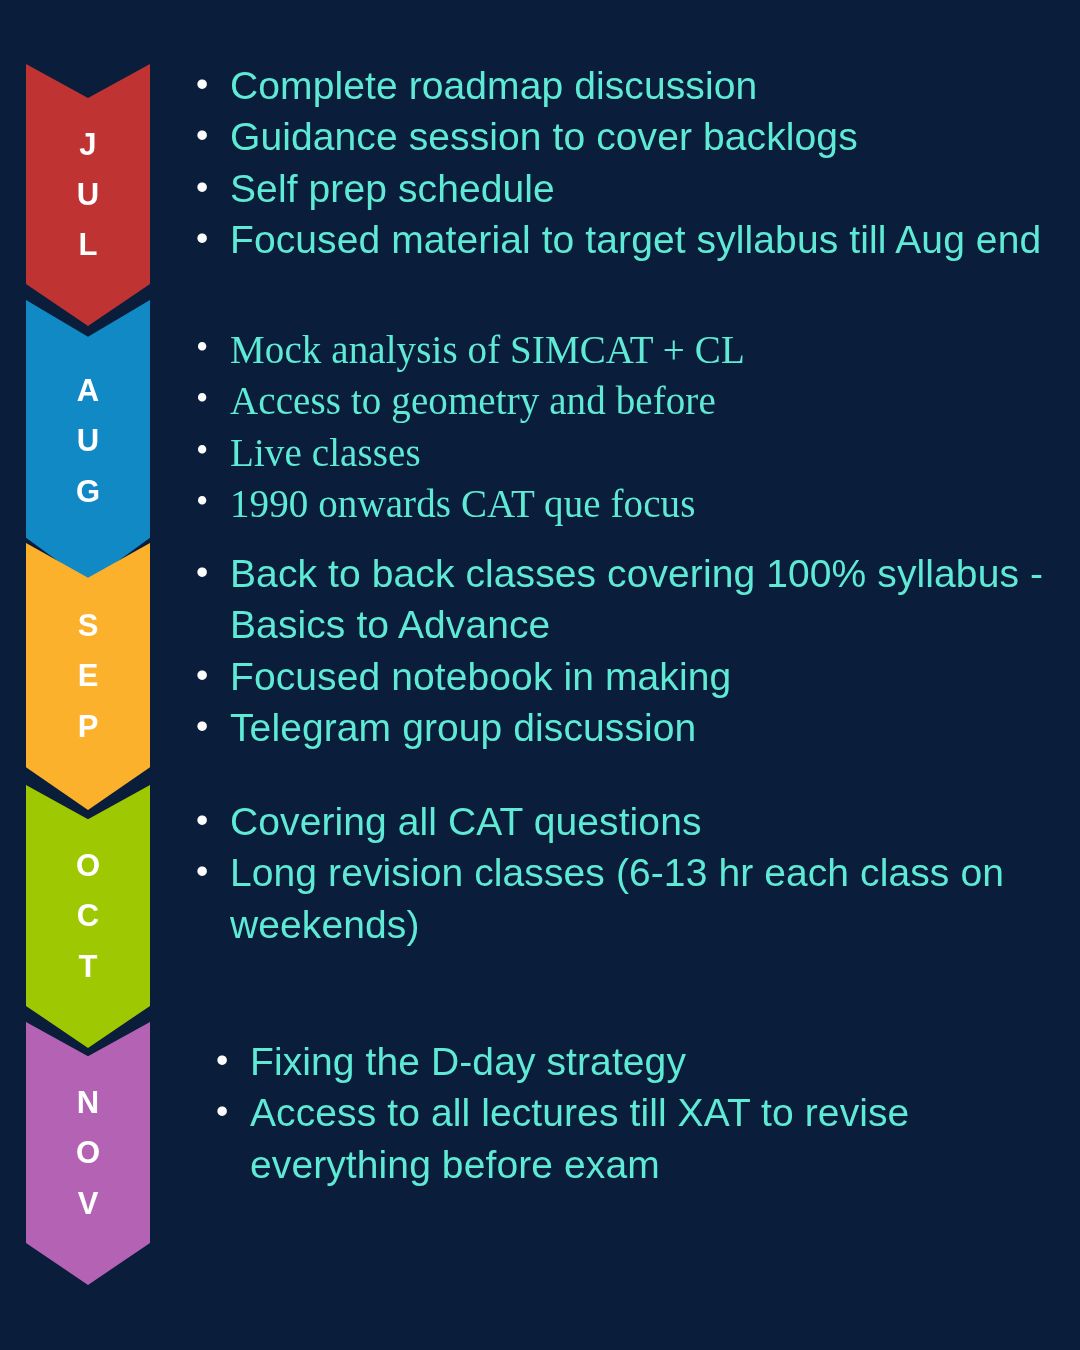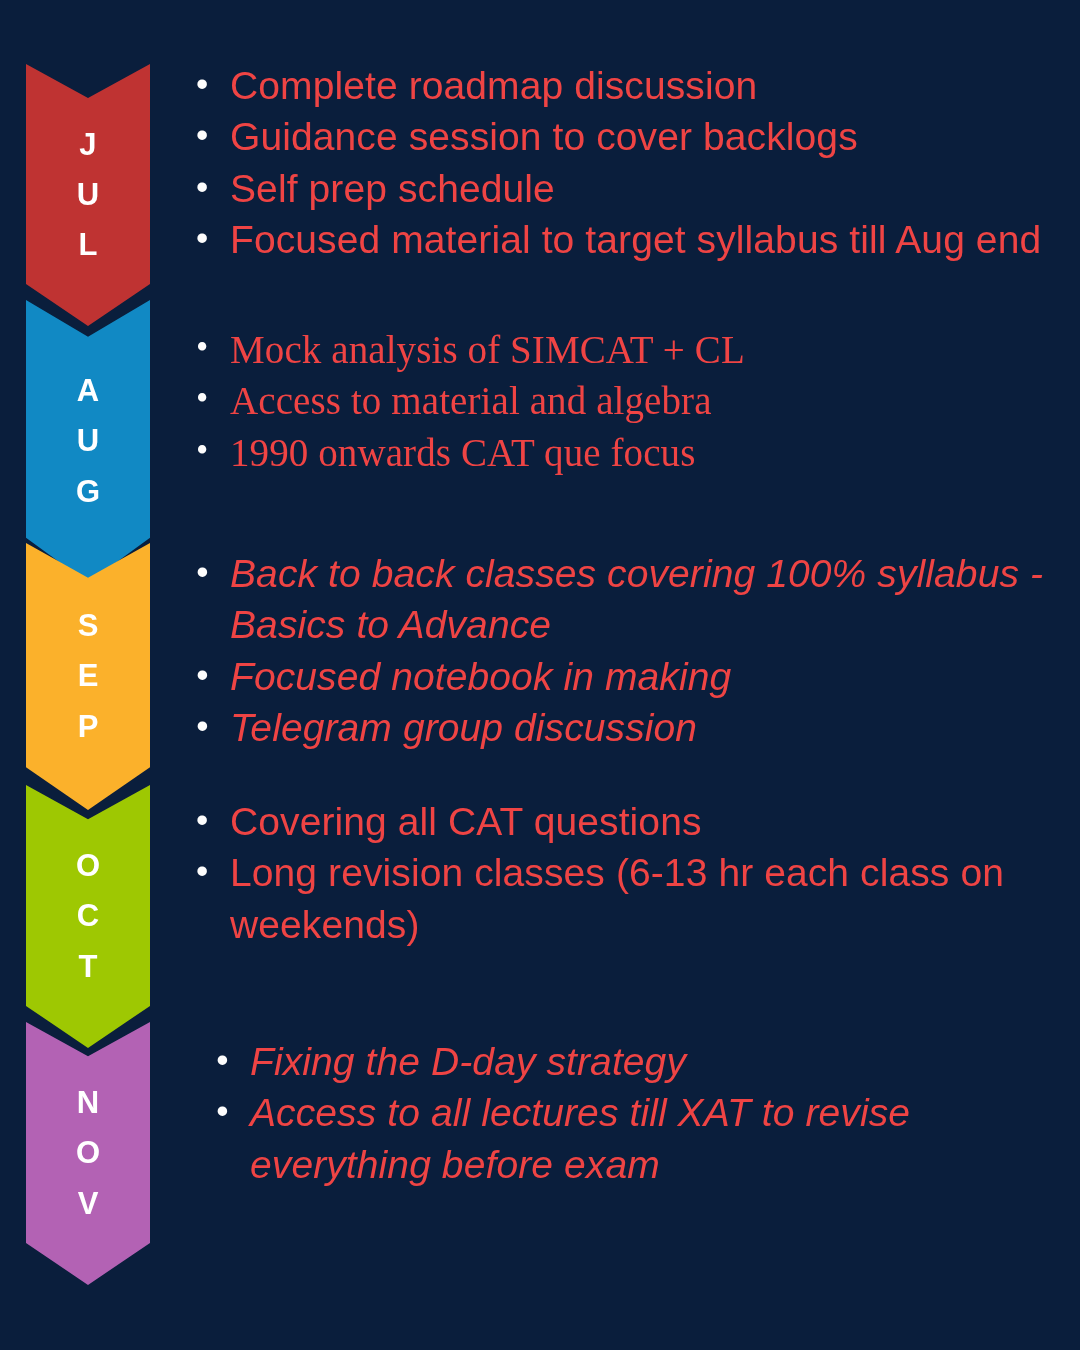--- a/index.html
+++ b/index.html
@@ -69,41 +69,40 @@
     left: 0;
     width: 894px;
   }
 
   .task-list {
     list-style: none;
   }
 
   .task-item {
     position: relative;
-    color: #ef4444;
+    color: #5eead4;
     font-size: 39px;
     line-height: 1.32;
     padding-left: 44px;
     font-weight: 300;
     letter-spacing: 0.1px;
   }
 
   .task-item::before {
     content: "\2022";
     position: absolute;
     left: 10px;
     top: -1px;
     font-size: 35px;
     line-height: 1.42;
     color: #fdfdfd;
   }
 
   .group-bold .task-item {
     font-weight: 500;
-    font-style: italic;
   }
 
   .indent-group {
     padding-left: 20px;
   }
 </style>
 </head>
 <body>
 
 <div id="roadmap">
@@ -140,21 +139,22 @@
         <ul class="task-list">
           <li class="task-item">Complete roadmap discussion</li>
           <li class="task-item">Guidance session to cover backlogs</li>
           <li class="task-item">Self prep schedule</li>
           <li class="task-item">Focused material to target syllabus till Aug end</li>
         </ul>
       </div>
       <div class="task-group" style="top: 324px; font-family: Liberation Serif, serif;">
         <ul class="task-list">
           <li class="task-item">Mock analysis of SIMCAT + CL</li>
-          <li class="task-item">Access to material and algebra</li>
+          <li class="task-item">Access to geometry and before</li>
+          <li class="task-item">Live classes</li>
           <li class="task-item">1990 onwards CAT que focus</li>
         </ul>
       </div>
       <div class="task-group group-bold" style="top: 548px;">
         <ul class="task-list">
           <li class="task-item">Back to back classes covering 100% syllabus - Basics to Advance</li>
           <li class="task-item">Focused notebook in making</li>
           <li class="task-item">Telegram group discussion</li>
         </ul>
       </div>

